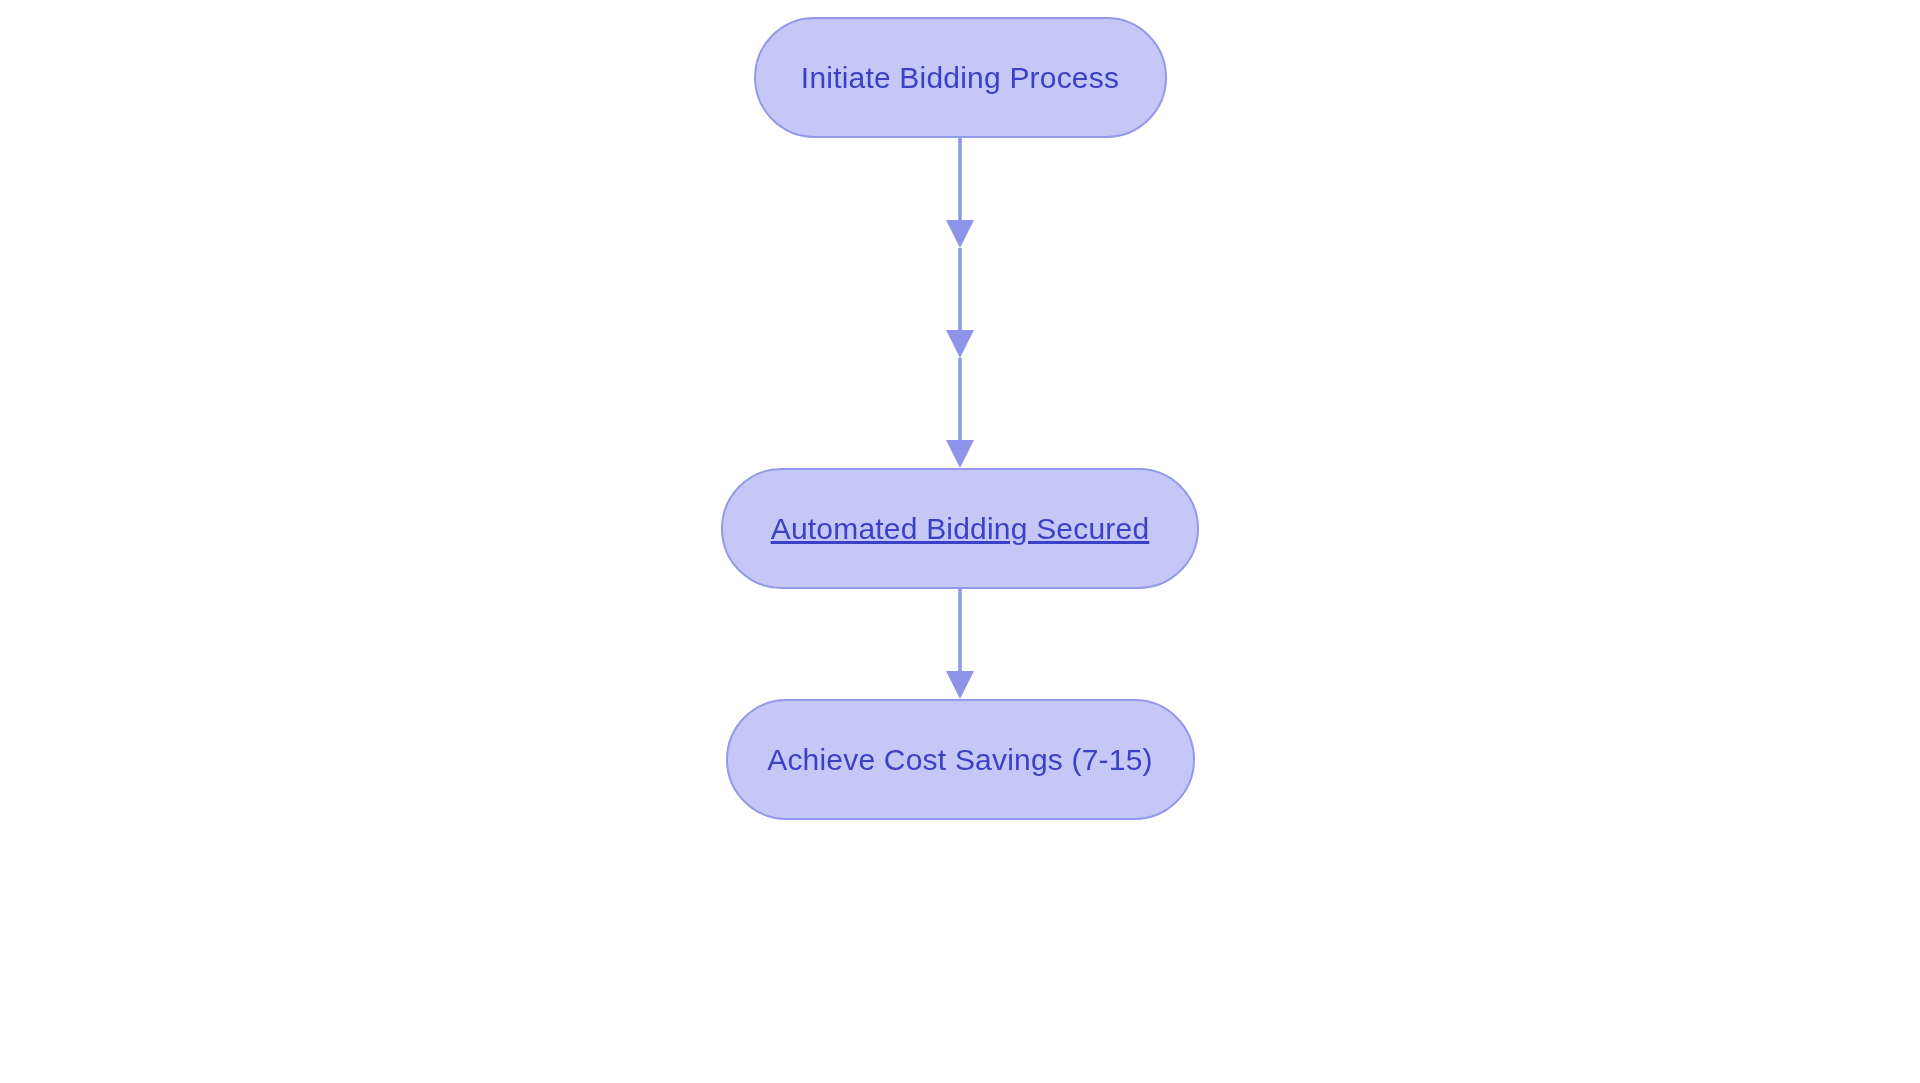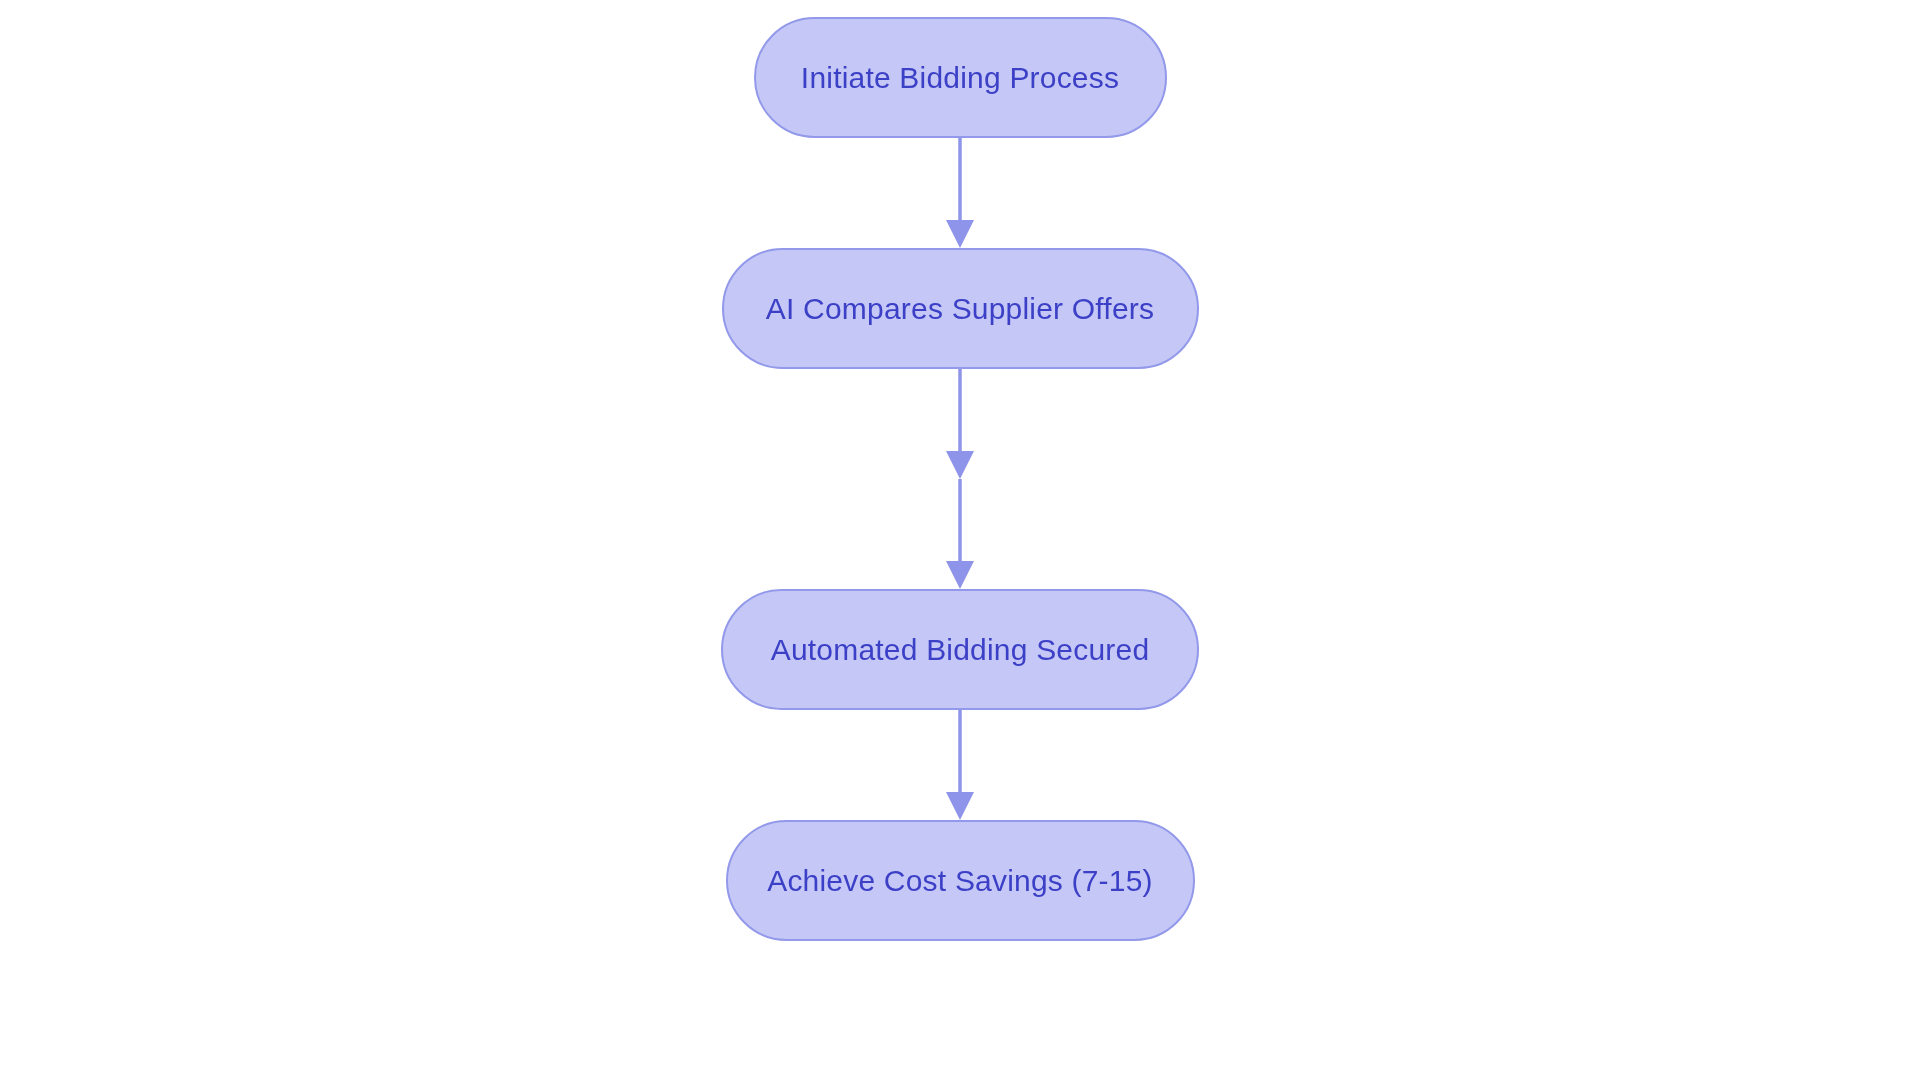--- a/index.html
+++ b/index.html
@@ -42,21 +42,21 @@
     justify-content: center;
     color: var(--node-text);
     font-size: 30px;
     letter-spacing: 0.2px;
     white-space: nowrap;
     text-align: center;
   }
   .n1 { width: 413px; }
   .n2 { width: 477px; }
   .n3 { width: 505px; }
-  .n4 { width: 478px; }
+  .n4 { width: 478px; text-decoration: underline; }
   .n5 { width: 469px; }
   .connector {
     width: 32px;
     height: 110px;
     display: block;
   }
   .connector line { stroke: var(--arrow); stroke-width: 3.5; }
   .connector path { fill: var(--arrow); }
 </style>
 </head>
@@ -67,23 +67,20 @@
 
     <div class="node n1">
       <span>Initiate Bidding Process</span>
     </div>
 
     <svg class="connector" viewBox="0 0 32 110" aria-hidden="true">
       <line x1="16" y1="0" x2="16" y2="84"></line>
       <path d="M2,82 L30,82 L16,110 Z"></path>
     </svg>
 
-    <div class="node n2">
-      <span>AI Compares Supplier Offers</span>
-    </div>
 
     <svg class="connector" viewBox="0 0 32 110" aria-hidden="true">
       <line x1="16" y1="0" x2="16" y2="84"></line>
       <path d="M2,82 L30,82 L16,110 Z"></path>
     </svg>
 
 
     <svg class="connector" viewBox="0 0 32 110" aria-hidden="true">
       <line x1="16" y1="0" x2="16" y2="84"></line>
       <path d="M2,82 L30,82 L16,110 Z"></path>

